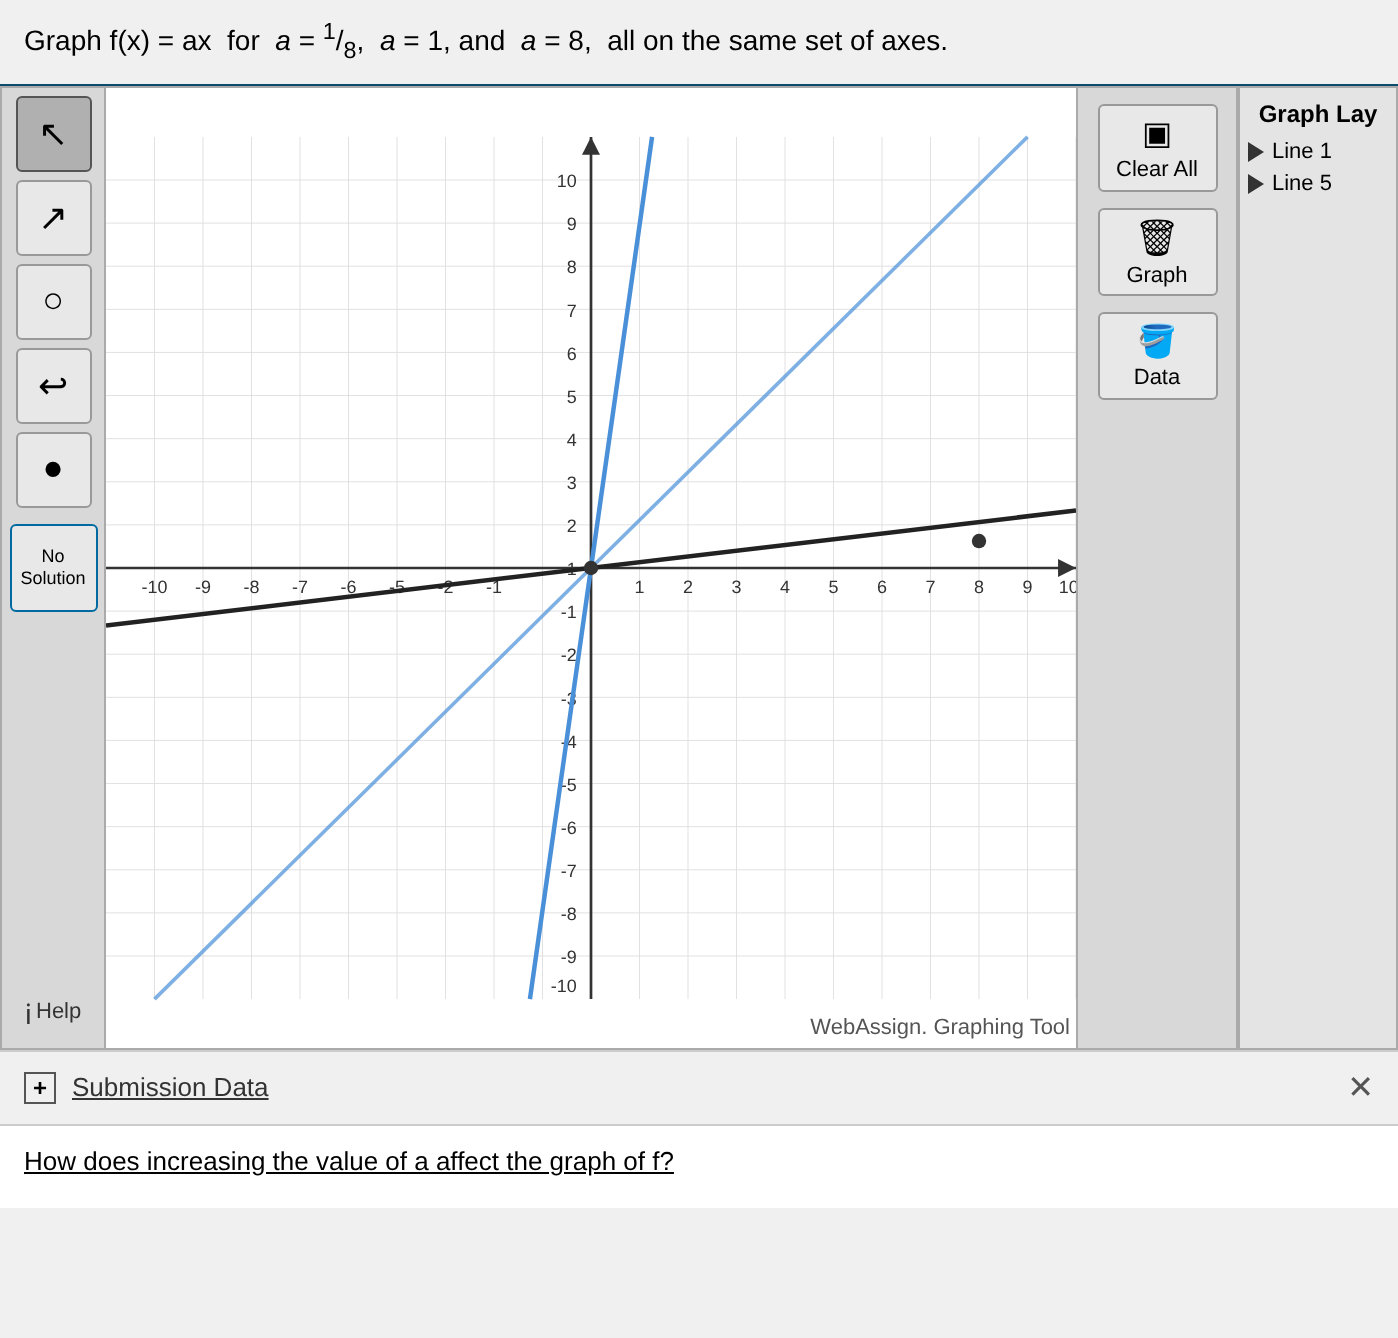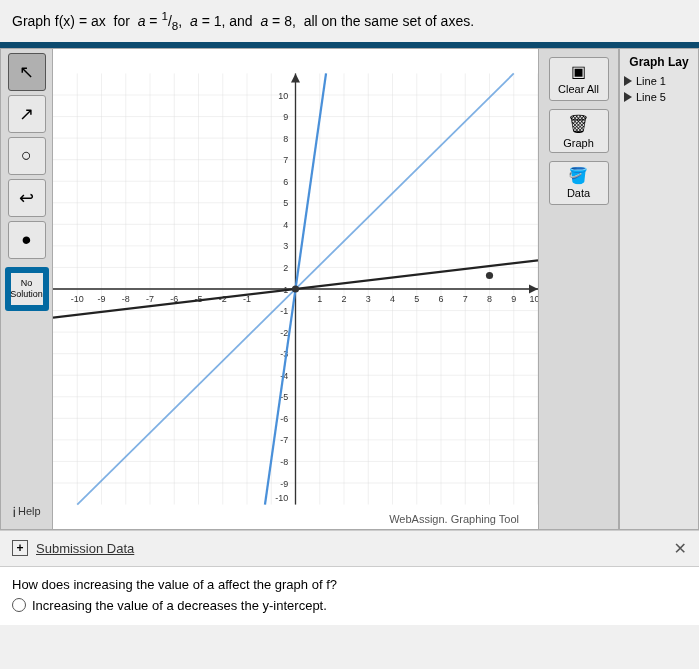--- a/index.html
+++ b/index.html
@@ -8,21 +8,21 @@
       background: #f0f0f0;
       width: 699px;
       min-height: 669px;
       font-size: 13px;
     }
     .top-instruction {
       background: #f0f0f0;
       padding: 8px 12px;
       font-size: 14px;
       line-height: 1.4;
-      border-bottom: 6px solid #0c4a6e;
+      border-bottom: 1px solid #0c4a6e;
     }
     .toolbar {
       width: 52px;
       background: #d8d8d8;
       display: flex;
       flex-direction: column;
       align-items: center;
       padding: 4px 0;
       gap: 4px;
       border-right: 1px solid #aaa;
@@ -40,21 +40,21 @@
       font-size: 18px;
     }
     .tool-btn.active {
       background: #b0b0b0;
       border-color: #555;
     }
     .tool-btn-no-solution {
       width: 44px;
       height: 44px;
       background: #e8e8e8;
-      border: 6px solid #0369a1;
+      border: 1px solid #0369a1;
       border-radius: 3px;
       display: flex;
       align-items: center;
       justify-content: center;
       cursor: pointer;
       font-size: 9px;
       text-align: center;
       line-height: 1.2;
       margin-top: 4px;
     }
@@ -118,21 +118,21 @@
     .triangle-right {
       width: 0;
       height: 0;
       border-top: 5px solid transparent;
       border-bottom: 5px solid transparent;
       border-left: 8px solid #333;
     }
     .watermark {
       position: absolute;
       bottom: 4px;
-      right: 19px;
+      right: 3px;
       font-size: 11px;
       color: #555;
     }
     .submission-section {
       padding: 8px 12px;
       background: #f0f0f0;
       border-top: 1px solid #ccc;
       display: flex;
       align-items: center;
       gap: 8px;
@@ -155,20 +155,21 @@
     .close-x {
       margin-left: auto;
       cursor: pointer;
       font-size: 16px;
       color: #555;
     }
     .bottom-section {
       padding: 10px 12px;
       background: #fff;
       border-top: 1px solid #ccc;
+      text-decoration: underline;
     }
     .bottom-question {
       font-size: 13px;
       margin-bottom: 6px;
     }
     .radio-option {
       display: flex;
       align-items: center;
       gap: 6px;
       font-size: 13px;
@@ -376,17 +377,13 @@
   <a href="#">
     <span>Submission Data</span>
   </a>
   <div class="close-x">✕</div>
 </div>
 
 <div class="bottom-section">
   <div class="bottom-question">
     <span>How does increasing the value of a affect the graph of f?</span>
   </div>
-  <div class="radio-option">
-    <span class="radio-circle"></span>
-    <span>Increasing the value of a decreases the y-intercept.</span>
-  </div>
 </div>
 
 </body></html>

